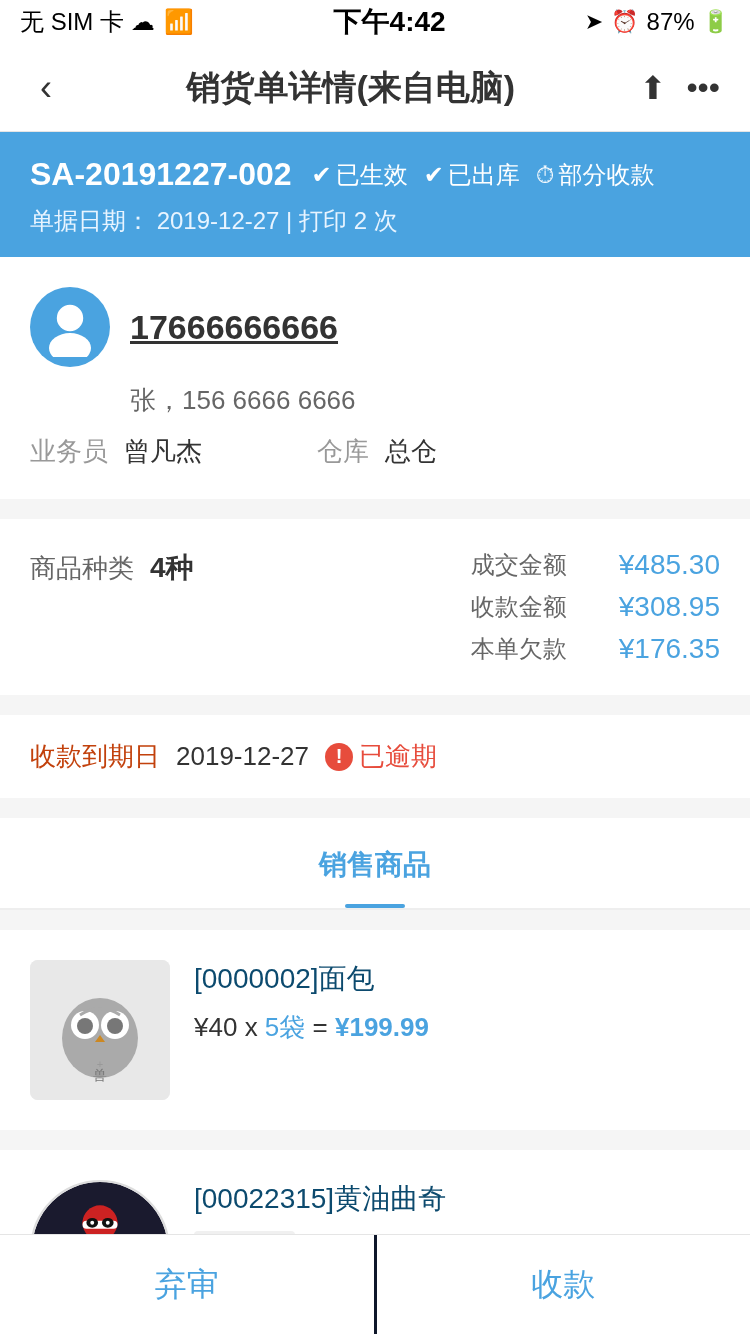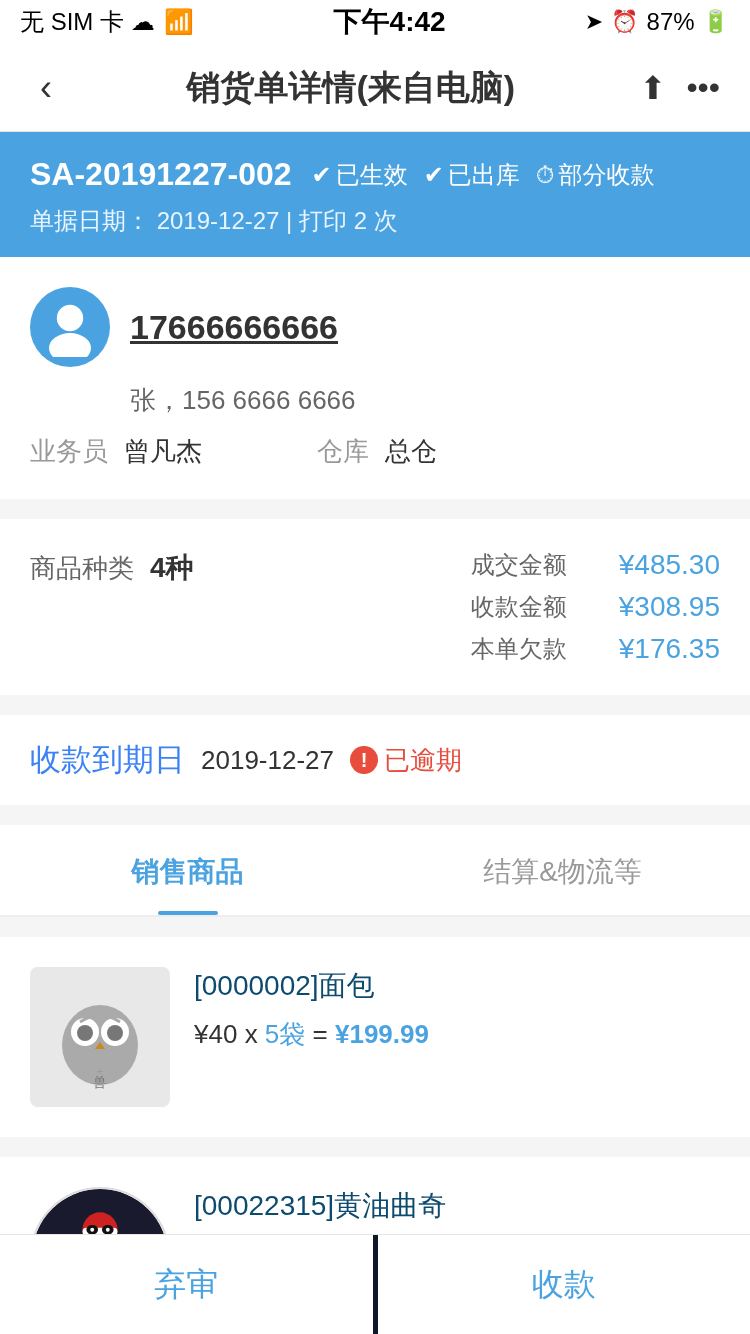--- a/index.html
+++ b/index.html
@@ -169,21 +169,21 @@
 
     
     .due-section {
       background: #fff;
       padding: 24px 30px;
       display: flex;
       align-items: center;
       gap: 16px;
       margin-bottom: 20px;
     }
-    .due-label { font-size: 31px; color: #3b82f6; }
+    .due-label { font-size: 26px; color: #c2410c; }
     .due-date { font-size: 26px; color: #333; }
     .overdue-badge {
       display: flex;
       align-items: center;
       gap: 6px;
       background: transparent;
     }
     .overdue-dot {
       width: 28px;
       height: 28px;
@@ -293,21 +293,21 @@
       border-top: 1px solid #e5e5e5;
     }
     .bottom-btn {
       flex: 1;
       display: flex;
       align-items: center;
       justify-content: center;
       font-size: 32px;
       cursor: pointer;
     }
-    .bottom-btn.left { color: #4aA3E0; border-right: 5px solid #0f172a; }
+    .bottom-btn.left { color: #4aA3E0; border-right: 3px solid #0f172a; }
     .bottom-btn.right { color: #4aA3E0; }
   </style>
 </head>
 <body>
 
 <div class="status-bar">
   <div class="status-left">
     <span>无 SIM 卡 ☁</span>
     <span>📶</span>
   </div>
@@ -402,21 +402,20 @@
   <span class="due-label">收款到期日</span>
   <span class="due-date">2019-12-27</span>
   <div class="overdue-badge">
     <div class="overdue-dot">!</div>
     <span class="overdue-text">已逾期</span>
   </div>
 </div>
 
 <div class="tabs-section">
   <div class="tab active">销售商品</div>
-  <div class="tab inactive">结算&amp;物流等</div>
 </div>
 
 <div class="product-list" style="padding-bottom: 120px;">
 
   <div class="product-item" style="margin-top: 20px;">
     <div class="product-thumb">
       <svg width="140" height="140" viewBox="0 0 140 140" xmlns="http://www.w3.org/2000/svg">
         <rect width="140" height="140" fill="#e8e8e8"></rect>
 
         <ellipse cx="70" cy="78" rx="38" ry="40" fill="#aaa"></ellipse>

